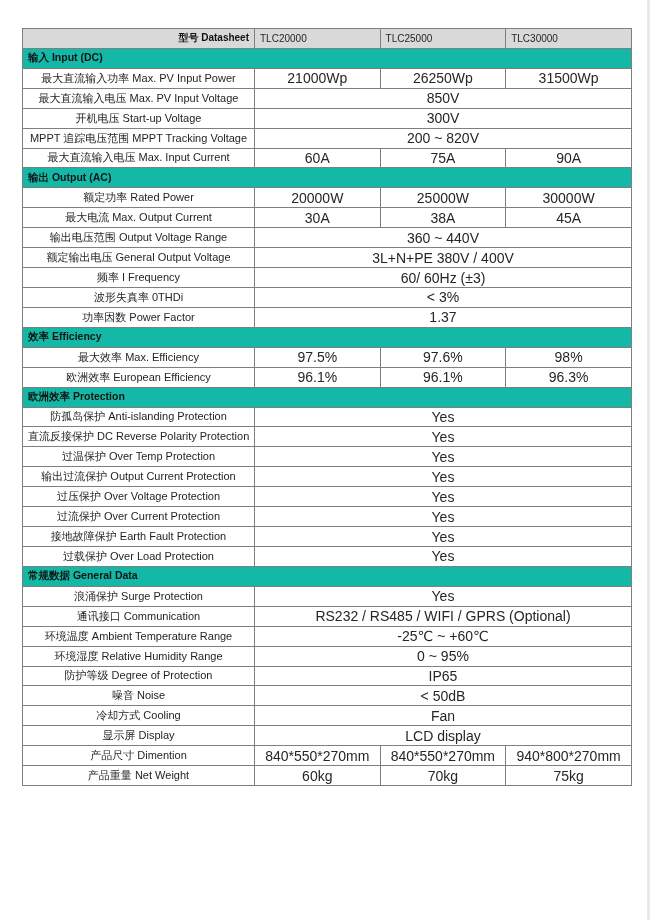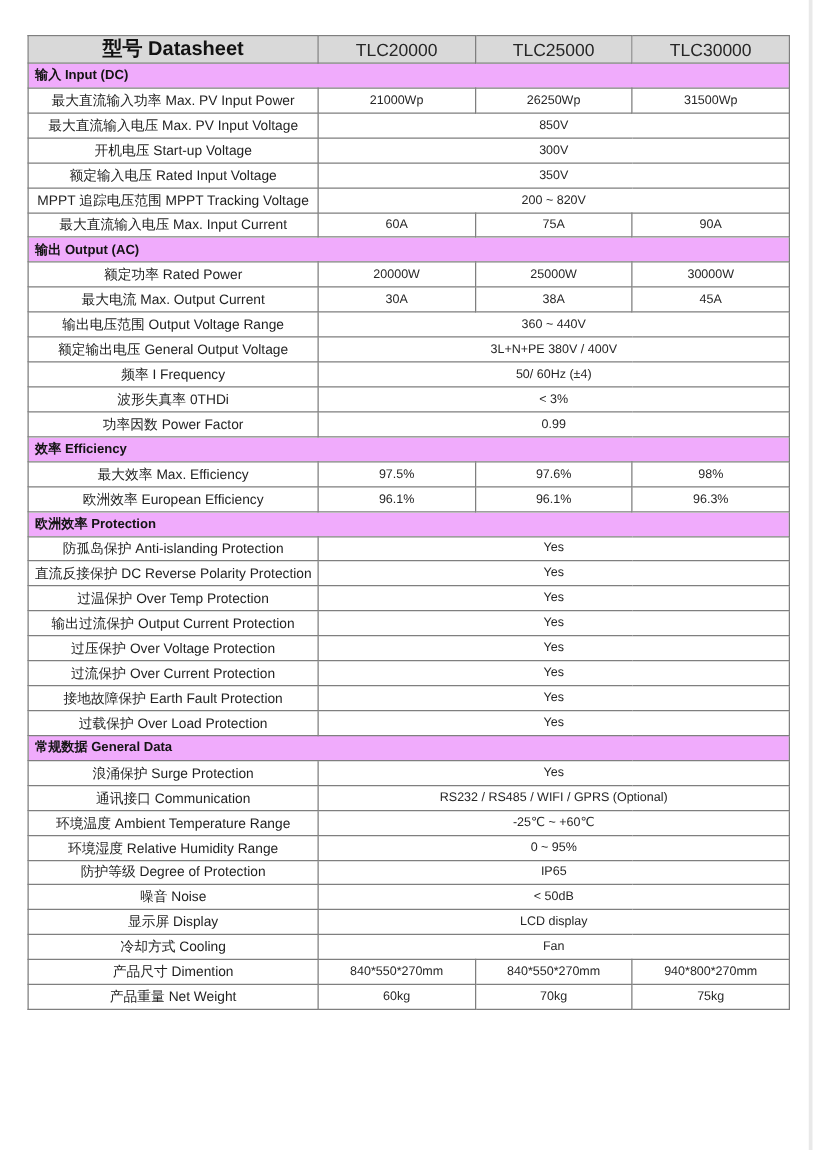--- a/index.html
+++ b/index.html
@@ -34,41 +34,40 @@
     overflow: hidden;
     white-space: nowrap;
   }
   td.cell-label {
     text-align: center;
     font-size: 11px;
     color: #1f1f1f;
   }
   td.cell-value {
     text-align: center;
+    font-size: 14px;
+    color: #262626;
+  }
+  td.cell-header-label {
+    text-align: right;
     font-size: 10px;
-    color: #262626;
-  }
-  td.cell-header-label {
-    text-align: center;
-    font-size: 16px;
     font-weight: bold;
     background: #d9d9d9;
     color: #111111;
   }
   td.cell-header-model {
-    text-align: center;
-    font-size: 14px;
+    font-size: 10px;
     background: #d9d9d9;
     color: #262626;
   }
   td.cell-section {
     text-align: left;
     font-size: 10.5px;
     font-weight: bold;
-    background: #f0abfc;
+    background: #14b8a6;
     color: #141414;
   }
   .scan-edge {
     position: absolute;
     right: 0;
     top: 0;
     width: 3px;
     height: 920px;
     background: #e9e9e9;
   }
@@ -102,24 +101,20 @@
         </tr>
         <tr>
           <td class="cell-label">最大直流输入电压 Max. PV Input Voltage</td>
           <td class="cell-value" colspan="3">850V</td>
         </tr>
         <tr>
           <td class="cell-label">开机电压 Start-up Voltage</td>
           <td class="cell-value" colspan="3">300V</td>
         </tr>
         <tr>
-          <td class="cell-label">额定输入电压 Rated Input Voltage</td>
-          <td class="cell-value" colspan="3">350V</td>
-        </tr>
-        <tr>
           <td class="cell-label">MPPT 追踪电压范围 MPPT Tracking Voltage</td>
           <td class="cell-value" colspan="3">200 ~ 820V</td>
         </tr>
         <tr>
           <td class="cell-label">最大直流输入电压 Max. Input Current</td>
           <td class="cell-value">60A</td>
           <td class="cell-value">75A</td>
           <td class="cell-value">90A</td>
         </tr>
         <tr>
@@ -140,29 +135,29 @@
         <tr>
           <td class="cell-label">输出电压范围 Output Voltage Range</td>
           <td class="cell-value" colspan="3">360 ~ 440V</td>
         </tr>
         <tr>
           <td class="cell-label">额定输出电压 General Output Voltage</td>
           <td class="cell-value" colspan="3">3L+N+PE 380V / 400V</td>
         </tr>
         <tr>
           <td class="cell-label">频率 I Frequency</td>
-          <td class="cell-value" colspan="3">50/ 60Hz (±4)</td>
+          <td class="cell-value" colspan="3">60/ 60Hz (±3)</td>
         </tr>
         <tr>
           <td class="cell-label">波形失真率 0THDi</td>
           <td class="cell-value" colspan="3">&lt; 3%</td>
         </tr>
         <tr>
           <td class="cell-label">功率因数 Power Factor</td>
-          <td class="cell-value" colspan="3">0.99</td>
+          <td class="cell-value" colspan="3">1.37</td>
         </tr>
         <tr>
           <td class="cell-section" colspan="4">效率 Efficiency</td>
         </tr>
         <tr>
           <td class="cell-label">最大效率 Max. Efficiency</td>
           <td class="cell-value">97.5%</td>
           <td class="cell-value">97.6%</td>
           <td class="cell-value">98%</td>
         </tr>
@@ -228,26 +223,26 @@
         </tr>
         <tr>
           <td class="cell-label">防护等级 Degree of Protection</td>
           <td class="cell-value" colspan="3">IP65</td>
         </tr>
         <tr>
           <td class="cell-label">噪音 Noise</td>
           <td class="cell-value" colspan="3">&lt; 50dB</td>
         </tr>
         <tr>
+          <td class="cell-label">冷却方式 Cooling</td>
+          <td class="cell-value" colspan="3">Fan</td>
+        </tr>
+        <tr>
           <td class="cell-label">显示屏 Display</td>
           <td class="cell-value" colspan="3">LCD display</td>
-        </tr>
-        <tr>
-          <td class="cell-label">冷却方式 Cooling</td>
-          <td class="cell-value" colspan="3">Fan</td>
         </tr>
         <tr>
           <td class="cell-label">产品尺寸 Dimention</td>
           <td class="cell-value">840*550*270mm</td>
           <td class="cell-value">840*550*270mm</td>
           <td class="cell-value">940*800*270mm</td>
         </tr>
         <tr>
           <td class="cell-label">产品重量 Net Weight</td>
           <td class="cell-value">60kg</td>

